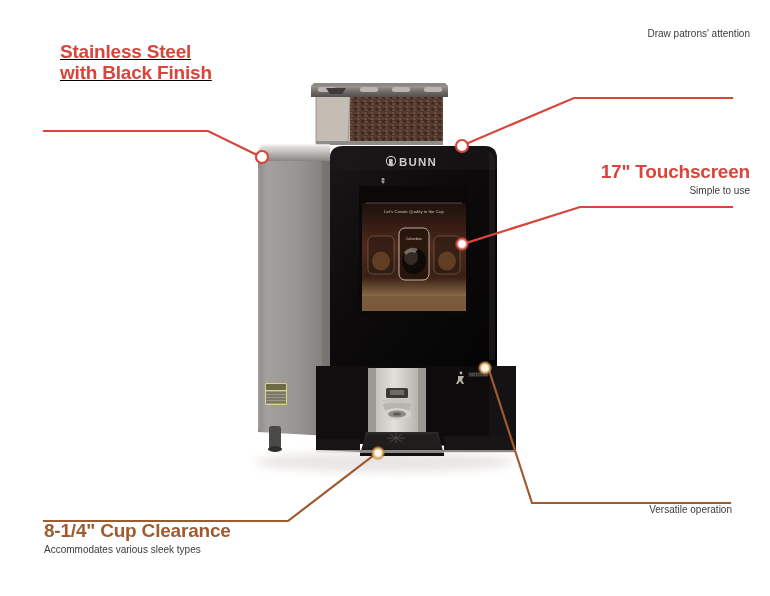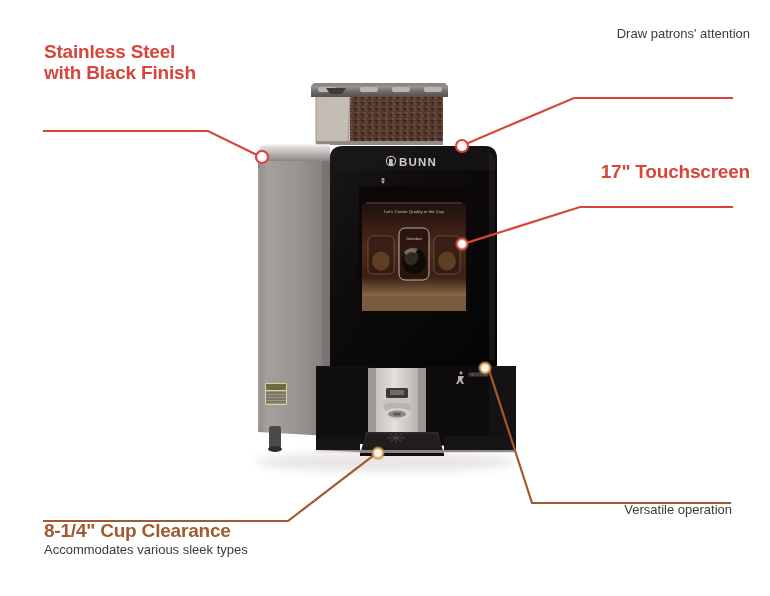--- a/index.html
+++ b/index.html
@@ -15,32 +15,32 @@
   
   .callout{position:absolute;}
   .callout .title{
     font-weight:bold;
     font-size:19px;
     line-height:21px;
     letter-spacing:-0.2px;
     white-space:pre-line;
   }
   .callout .sub{
-    font-size:13px;
+    font-size:10px;
     line-height:17px;
     color:#3b3b3b;
     white-space:pre-line;
   }
   .red .title{color:#D8453B;}
   .brown .title{color:#A05A30;}
 
   .align-left{text-align:left;}
   .align-right{text-align:right;}
 
-  #c-steel{left:44px;top:41px;width:240px;}
+  #c-steel{left:60px;top:41px;width:240px;text-decoration:underline;}
   #c-graphic{left:520px;top:25px;width:230px;}
   #c-touch{left:520px;top:161px;width:230px;}
   #c-clear{left:44px;top:520px;width:300px;}
   #c-hot{left:460px;top:501px;width:272px;}
 
   
   #leaders{position:absolute;left:0;top:0;width:770px;height:596px;pointer-events:none;}
 
   
   #machine{position:absolute;left:0;top:0;width:770px;height:596px;}
@@ -305,20 +305,21 @@
     <div class="title">Stainless Steel
 with Black Finish</div>
   </div>
 
   <div id="c-graphic" class="callout red align-right">
     <div class="sub">Draw patrons' attention</div>
   </div>
 
   <div id="c-touch" class="callout red align-right">
     <div class="title">17" Touchscreen</div>
+    <div class="sub">Simple to use</div>
   </div>
 
   <div id="c-clear" class="callout brown align-left">
     <div class="title">8-1/4" Cup Clearance</div>
     <div class="sub">Accommodates various sleek types</div>
   </div>
 
   <div id="c-hot" class="callout brown align-right">
     <div class="sub">Versatile operation</div>
   </div>

